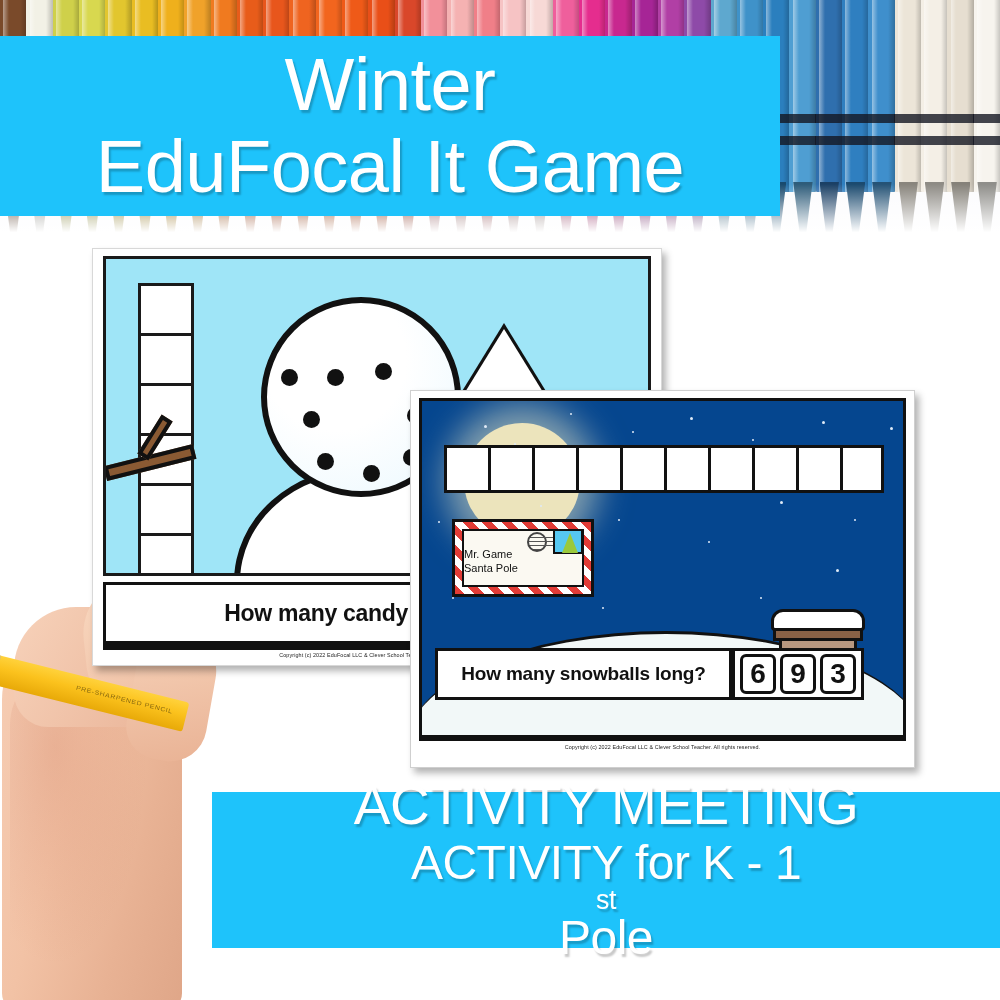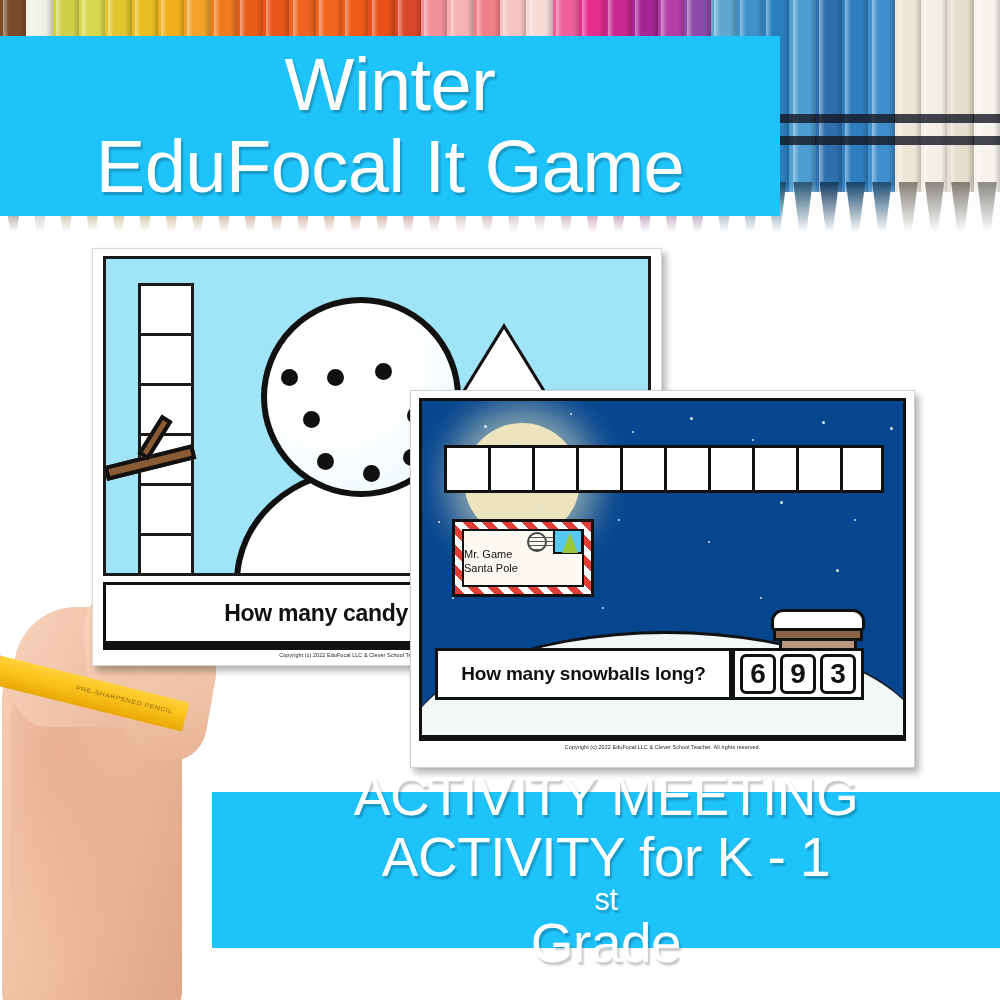--- a/index.html
+++ b/index.html
@@ -60,21 +60,21 @@
     display:block;
     text-shadow:2px 3px 2px rgba(0,0,0,.22);
     letter-spacing:-.5px;
     font-weight:400;
   }
   #banner-top   { left:0;   top:36px;  width:780px; height:180px; }
   #banner-top .l1 { font-size:74px; }
   #banner-top .l2 { font-size:74px; margin-top:8px; }
   #banner-bottom { left:212px; top:792px; width:788px; height:156px; }
   #banner-bottom .l1 { font-size:55px; }
-  #banner-bottom .l2 { font-size:55px; margin-top:6px; }
+  #banner-bottom .l2 { font-size:48px; margin-top:6px; }
   .sup { font-size:.56em; vertical-align:super; }
 
   
   #hand-layer { position:absolute; left:-8px; top:555px; width:300px; height:460px; }
   .palm {
     position:absolute; left:10px; top:78px; width:180px; height:380px;
     background:linear-gradient(105deg,#f6cdb4 0%,#f2c2a5 38%,#e8b294 70%,#dfa688 100%);
     border-radius:66px 52px 20px 20px;
   }
   .palm-shadow {
@@ -722,17 +722,17 @@
   <div class="banner" id="banner-top">
     <span class="l1">Winter</span>
     <span class="l2">EduFocal It Game</span>
   </div>
 
   <div class="banner" id="banner-bottom">
     <span class="l1">ACTIVITY MEETING</span>
     <span class="l2">
         <span>ACTIVITY for K - 1</span>
         <span class="sup">st</span>
-        <span> Grade</span>
+        <span> Pole</span>
       </span>
   </div>
 
 </div>
 
 </body></html>

